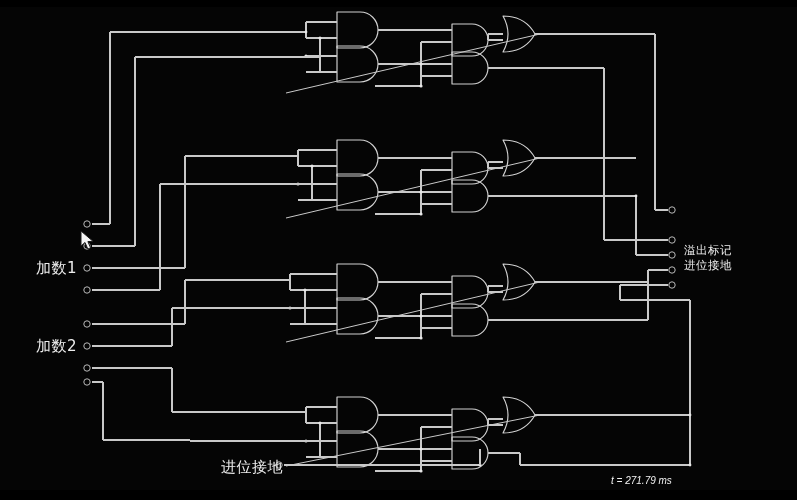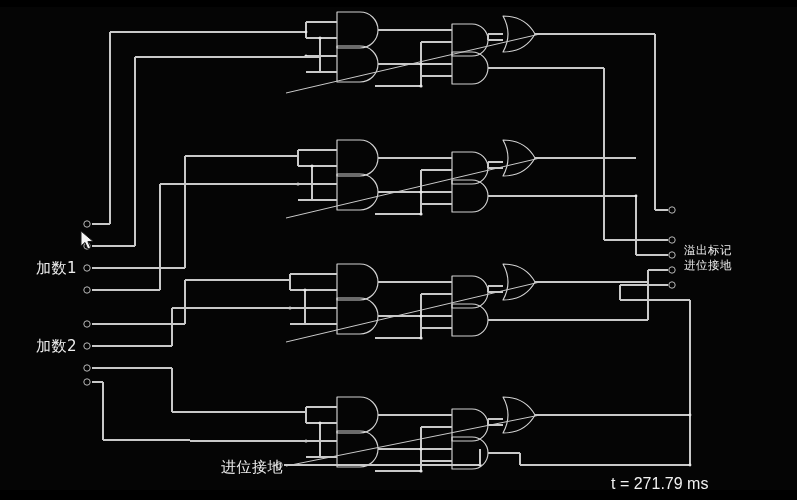--- a/index.html
+++ b/index.html
@@ -66,24 +66,25 @@
     white-space: nowrap;
     z-index: 12;
     letter-spacing: 0.5px;
   }
   .label.out {
     font-size: 11.5px;
   }
   .timer {
     position: absolute;
     color: #f2f2f2;
-    font-size: 16px;
+    font-size: 10px;
     font-family: "Liberation Sans", sans-serif;
     white-space: nowrap;
     z-index: 14;
+    font-style: italic;
   }
   .cursor {
     position: absolute;
     z-index: 25;
     pointer-events: none;
   }
 </style>
 </head>
 <body>
 

